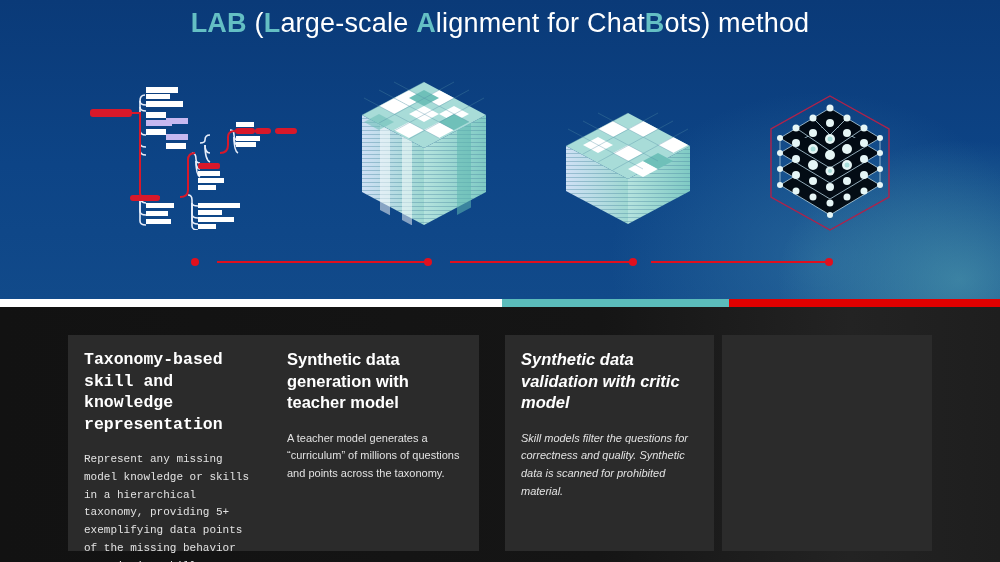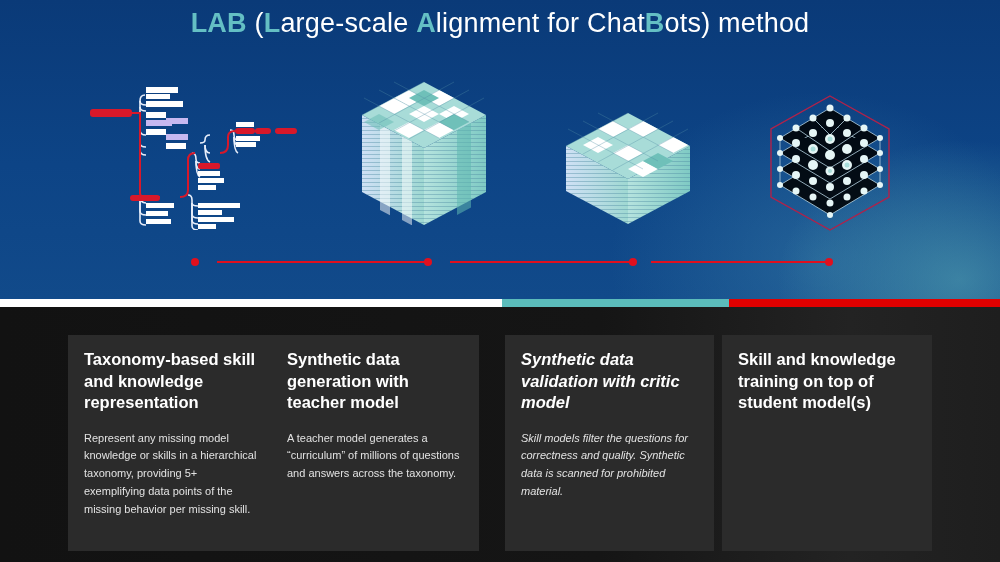--- a/index.html
+++ b/index.html
@@ -255,27 +255,26 @@
     </g>
   </svg>
 </div>
 
 <div class="stripe white"></div>
 <div class="stripe teal"></div>
 <div class="stripe red"></div>
 
 <div class="bottom"></div>
 
-<div class="card" style="left:68px;width:209px;">
+<div class="card" style="left:68px;width:209px;font-family:Liberation Mono, monospace;">
   <h3>Taxonomy-based skill and knowledge representation</h3>
   <p>Represent any missing model knowledge or skills in a hierarchical taxonomy, providing 5+ exemplifying data points of the missing behavior per missing skill.</p>
 </div>
 <div class="card" style="left:271px;width:208px;">
   <h3>Synthetic data generation with teacher model</h3>
-  <p>A teacher model generates a “curriculum” of millions of questions and answers across the taxonomy.</p>
+  <p>A teacher model generates a “curriculum” of millions of questions and points across the taxonomy.</p>
 </div>
 <div class="card" style="left:505px;width:209px;font-style:italic;">
   <h3>Synthetic data validation with critic model</h3>
   <p>Skill models filter the questions for correctness and quality. Synthetic data is scanned for prohibited material.</p>
 </div>
 <div class="card" style="left:722px;width:210px;">
-  <h3>Skill and knowledge training on top of student model(s)</h3>
 </div>
 
 </body></html>

